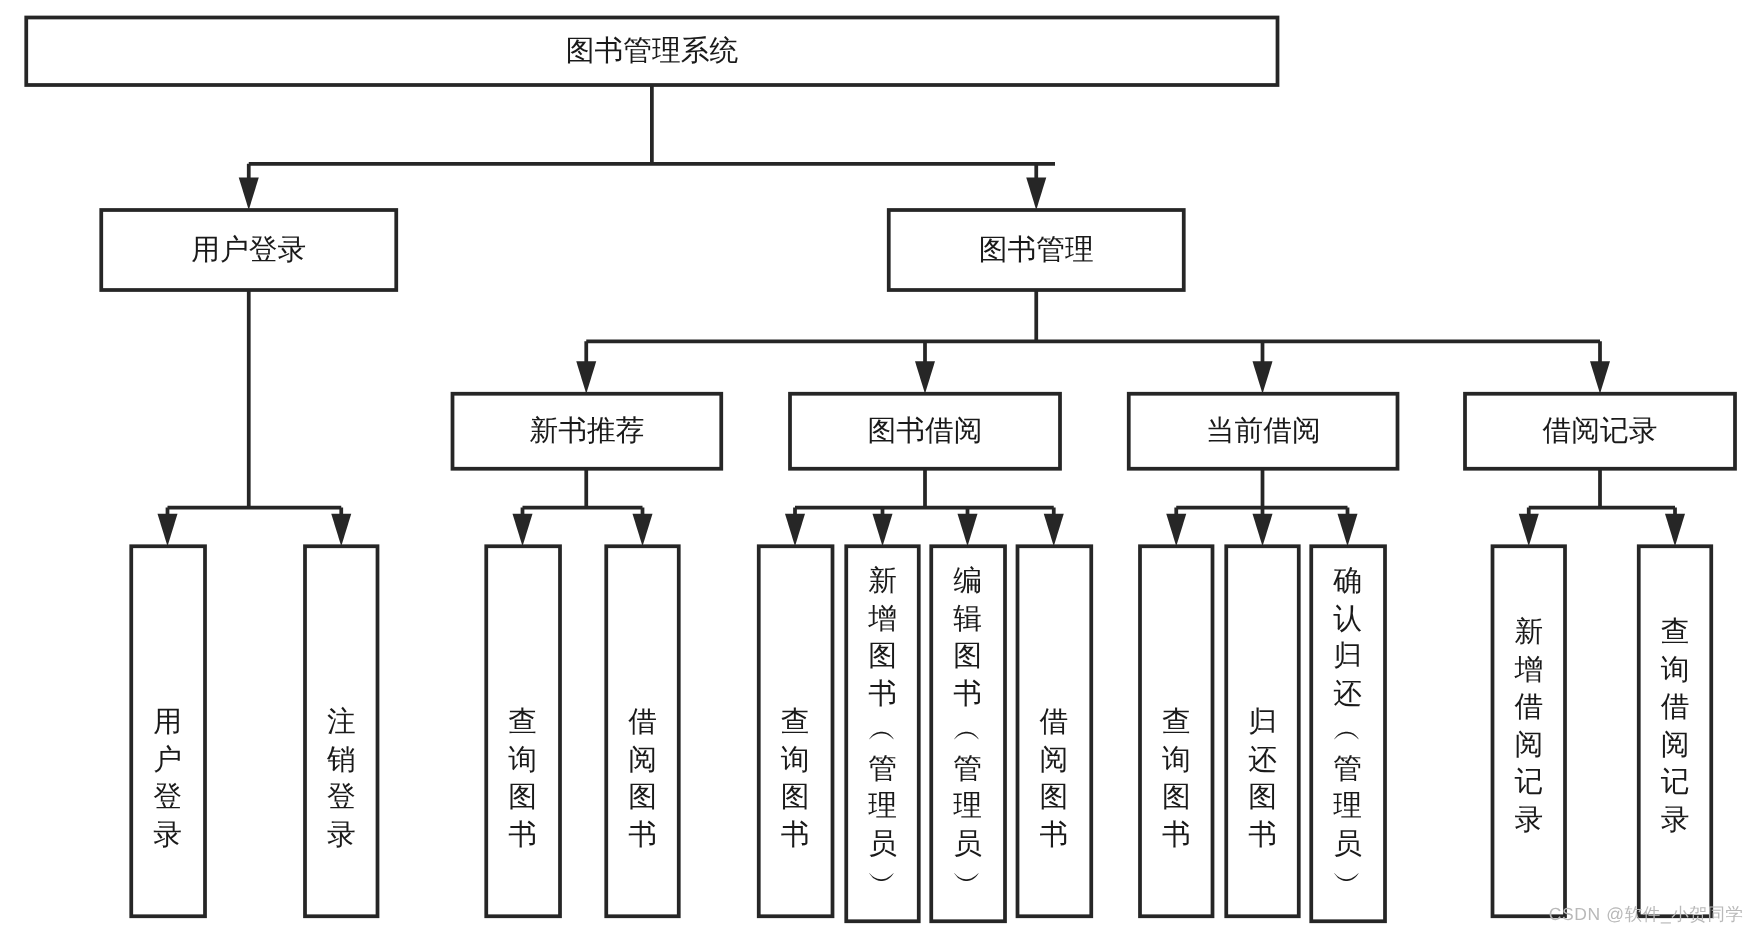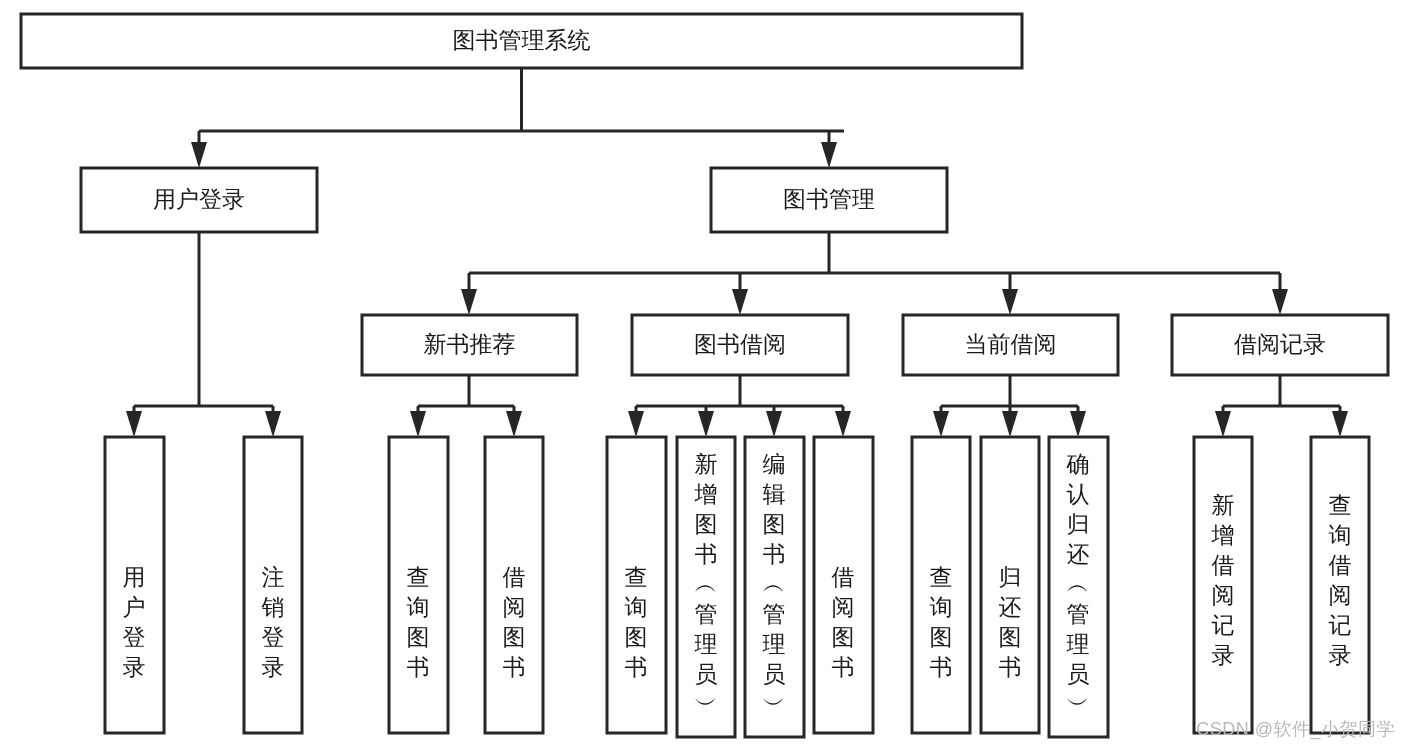--- a/index.html
+++ b/index.html
@@ -50,21 +50,21 @@
     font-family: "Liberation Sans", "DejaVu Sans", sans-serif;
     font-size: 23px;
     fill: #1a1a1a;
     text-anchor: middle;
   }
   .watermark {
     position: absolute;
     right: 10px;
     bottom: 6px;
     font-family: "Liberation Sans", "DejaVu Sans", sans-serif;
-    font-size: 18px;
+    font-size: 14px;
     color: #b9b9b9;
     white-space: nowrap;
     letter-spacing: 0.5px;
   }
 </style>
 </head>
 <body>
 
 <div id="chart-root">
   <svg width="1405" height="747" viewBox="0 0 1405 747" xmlns="http://www.w3.org/2000/svg">

